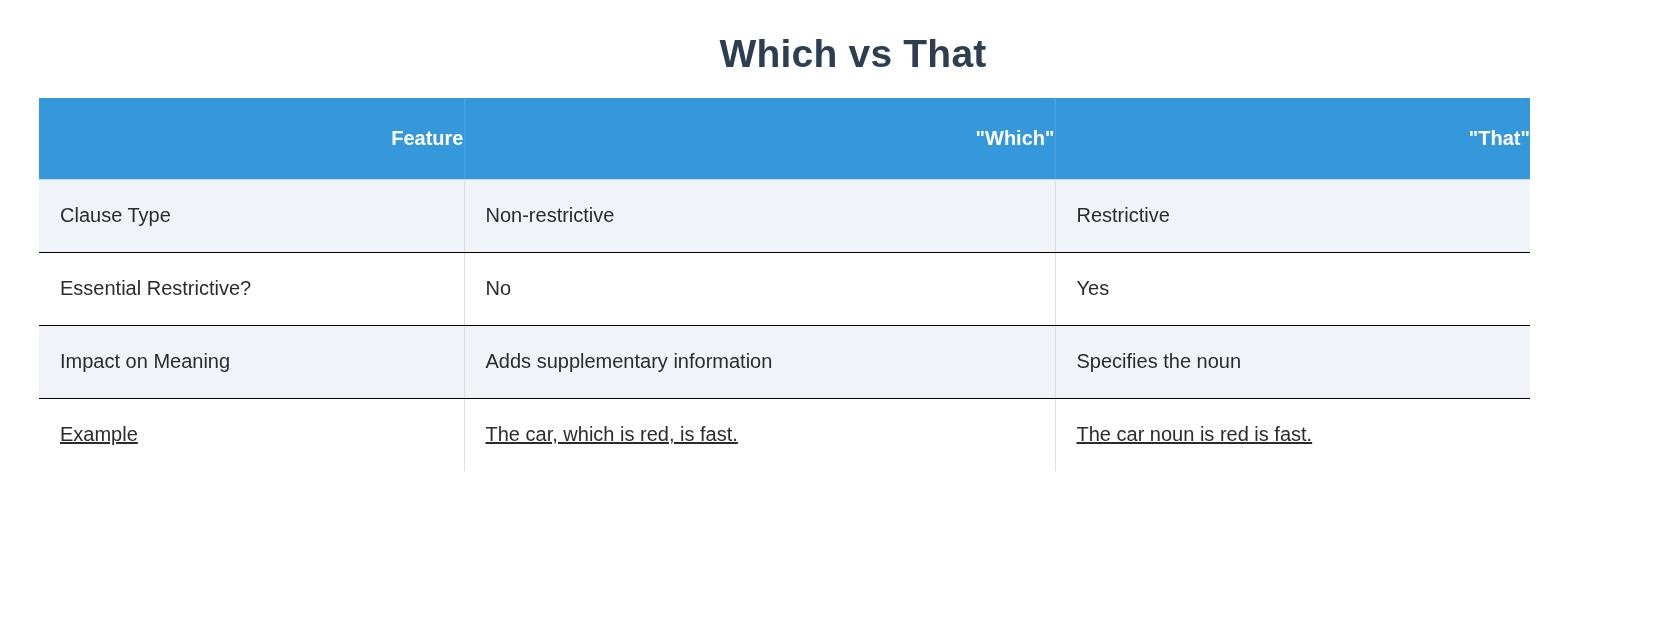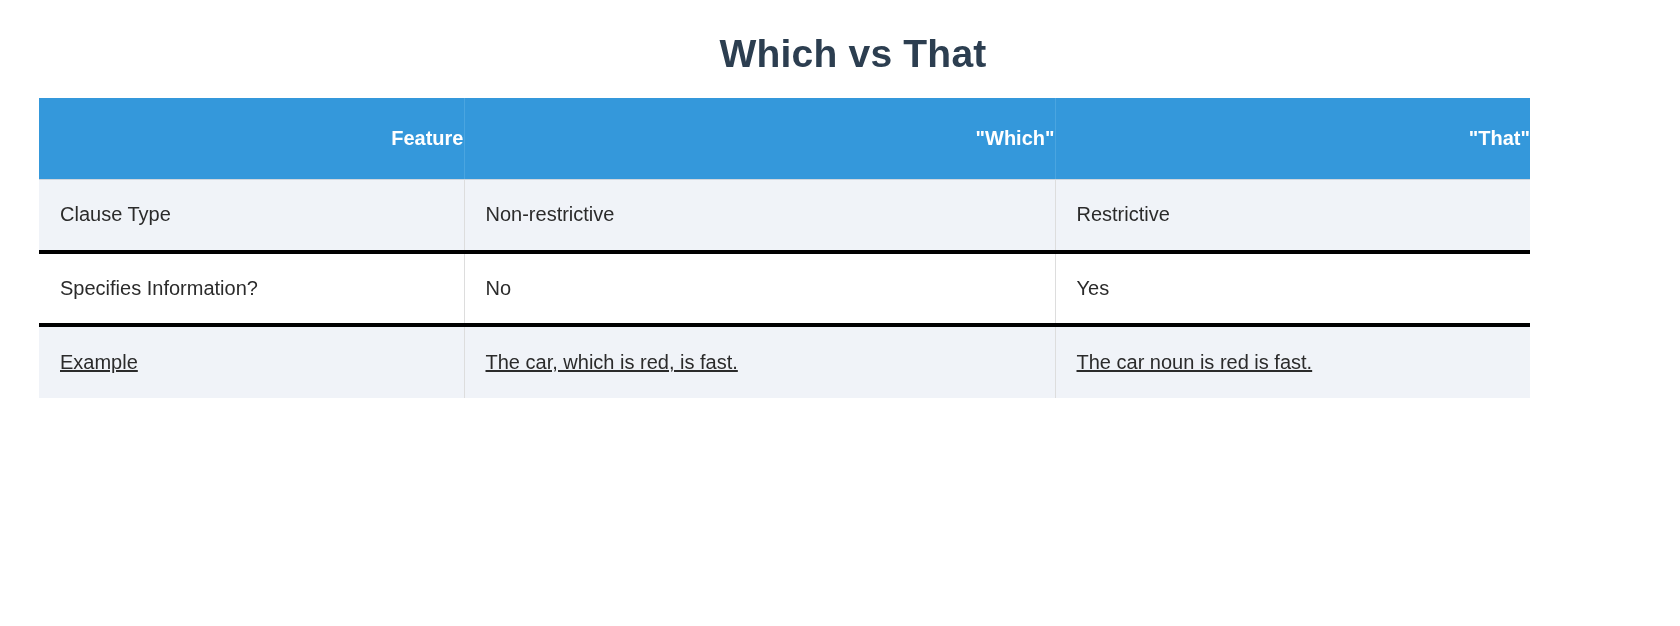--- a/index.html
+++ b/index.html
@@ -67,21 +67,21 @@
 
   table.compare tbody td {
     color: #2b2b2b;
     font-size: 20px;
     font-weight: normal;
     text-align: left;
     padding: 0 0 0 21px;
     height: 73px;
     vertical-align: middle;
     border-right: 1px solid #dddddd;
-    border-bottom: 4px solid #000000;
+    border-bottom: 1px solid #000000;
     box-sizing: border-box;
     white-space: nowrap;
     overflow: hidden;
   }
   table.compare tbody td:last-child {
     border-right: none;
   }
   table.compare tbody tr:nth-child(odd) td {
     background: #f0f3f8;
   }
@@ -114,23 +114,28 @@
           <th>"That"</th>
         </tr>
       </thead>
       <tbody>
         <tr>
           <td>Clause Type</td>
           <td>Non-restrictive</td>
           <td>Restrictive</td>
         </tr>
         <tr>
-          <td>Specifies Information?</td>
+          <td>Essential Restrictive?</td>
           <td>No</td>
           <td>Yes</td>
+        </tr>
+        <tr>
+          <td>Impact on Meaning</td>
+          <td>Adds supplementary information</td>
+          <td>Specifies the noun</td>
         </tr>
         <tr>
           <td>Example</td>
           <td>The car, which is red, is fast.</td>
           <td>The car noun is red is fast.</td>
         </tr>
       </tbody>
     </table>
   </div>
 

